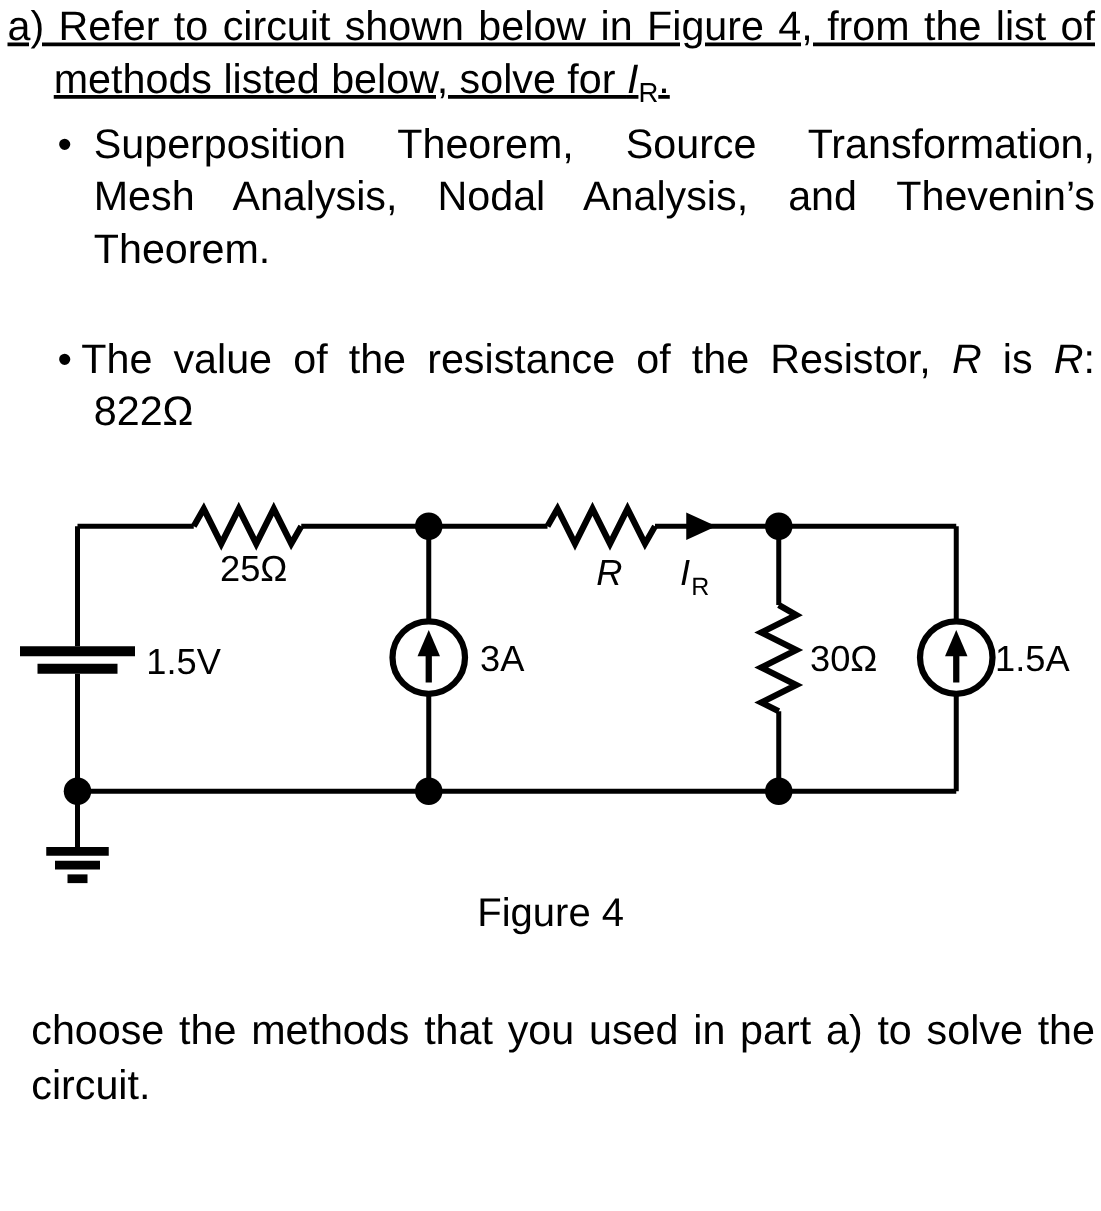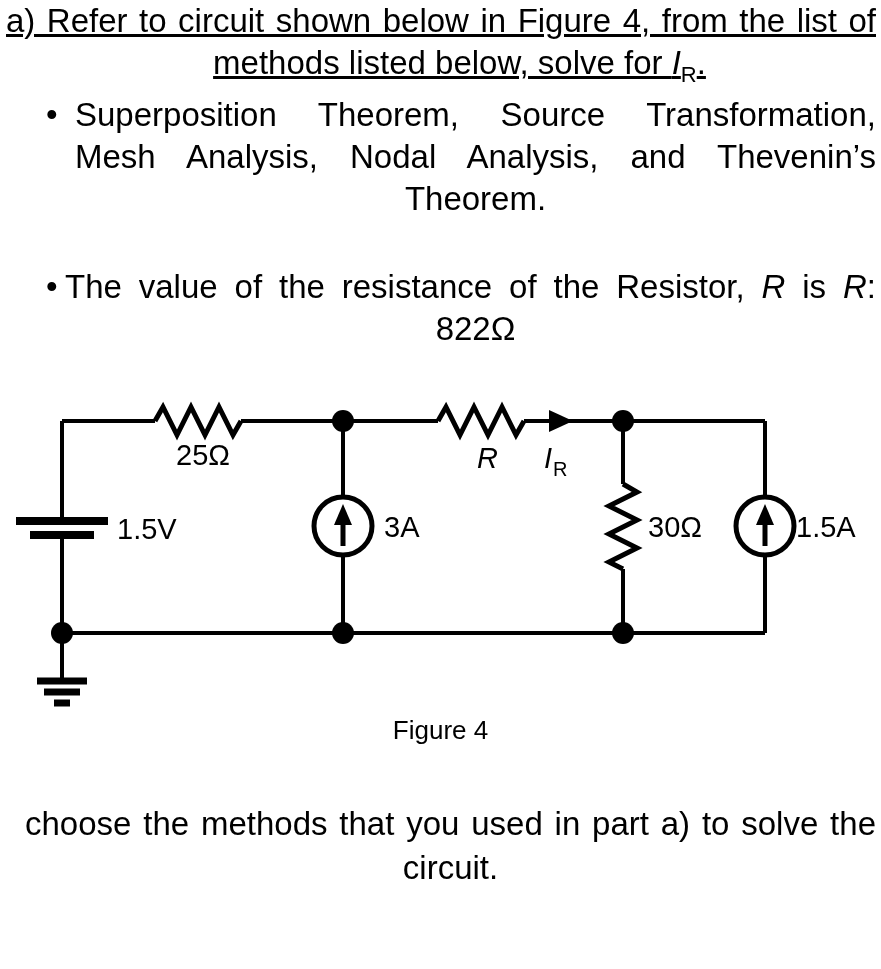--- a/index.html
+++ b/index.html
@@ -9,42 +9,42 @@
   body {
     width: 881px; height: 969px;
     overflow: hidden;
     color: #000000;
     font-family: "Liberation Sans", sans-serif;
     font-size: 33px;
     line-height: 42px;
   }
   .txt { margin-left: 6px; margin-right: 5px; }
   .jl  { text-align: justify; text-align-last: justify; }
-  .pl  { text-align: center; }
+  .pl  { text-align: left; }
   .indent-a { padding-left: 37px; }
   .bullet-block { padding-left: 69px; }
   .b-first { margin-left: -10px; position: relative; }
   .bullet  { position: absolute; left: -19px; top: 0; }
   .part-a { margin-top: 0px; text-decoration: underline; }
   .bullet-block.first  { margin-top: 10px; }
   .bullet-block.second { margin-top: 46px; }
   i { font-style: italic; }
   sub { font-size: 22px; line-height: 0; }
   .circuit-wrap { margin-top: 48px; width: 881px; height: 310px; }
   svg text {
     font-family: "Liberation Sans", sans-serif;
     font-size: 29px;
     fill: #000000;
     font-style: normal;
   }
   svg text.it { font-style: italic; }
   svg text.sub { font-size: 20px; font-style: normal; }
   .caption {
     text-align: center;
-    font-size: 26px;
+    font-size: 32px;
     line-height: 44px;
     margin-top: 0px;
   }
   .part-b {
     margin-top: 50px;
     margin-left: 3px; margin-right: 5px;
     line-height: 44px;
   }
   .indent-b { padding-left: 22px; }
   .uline {

